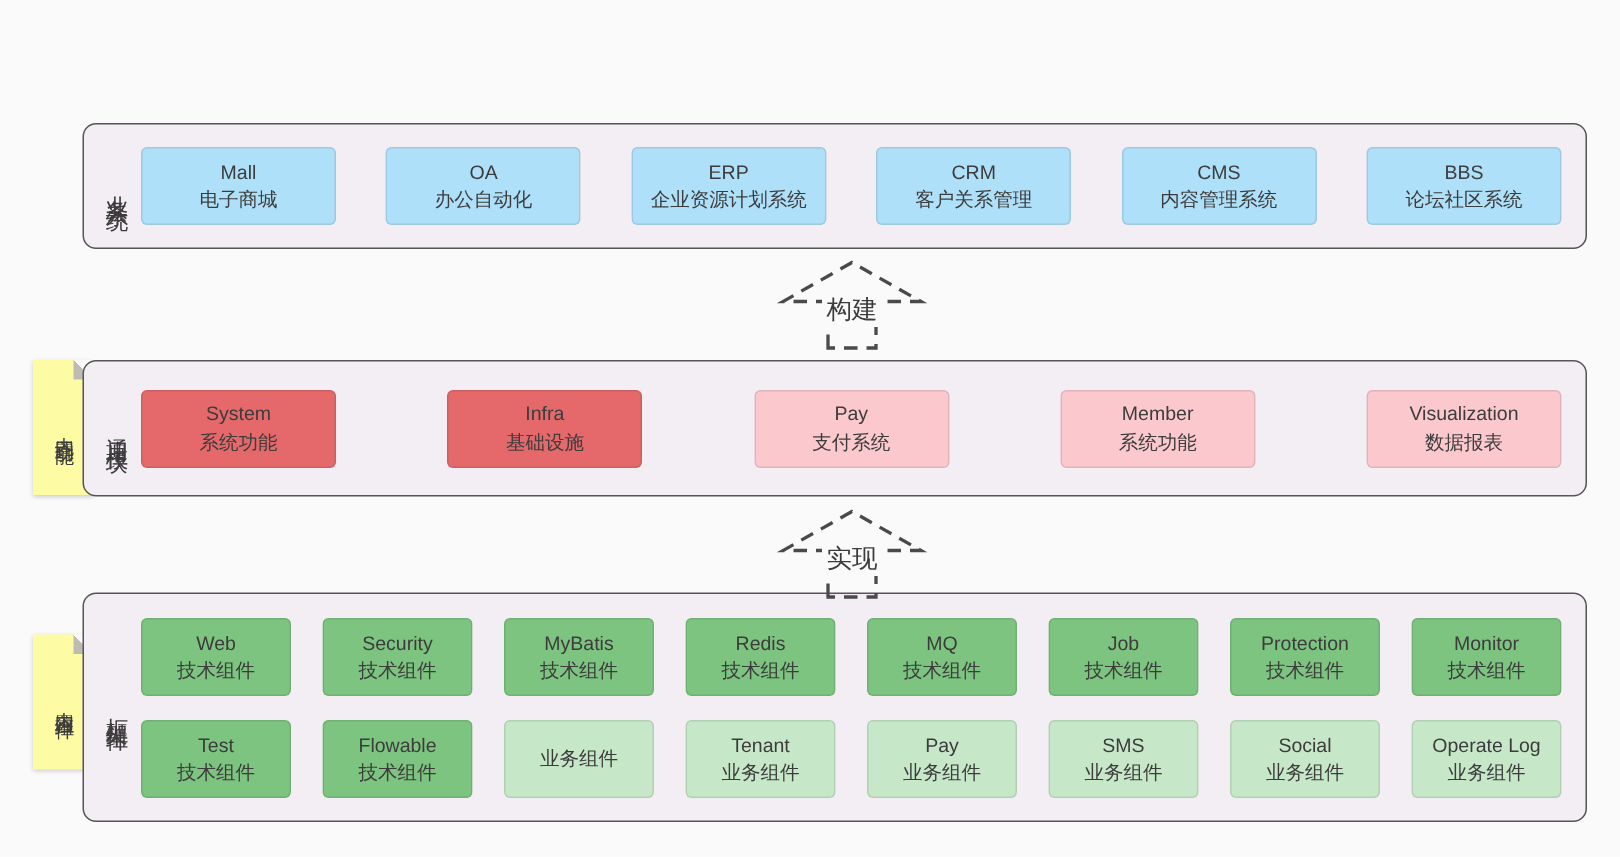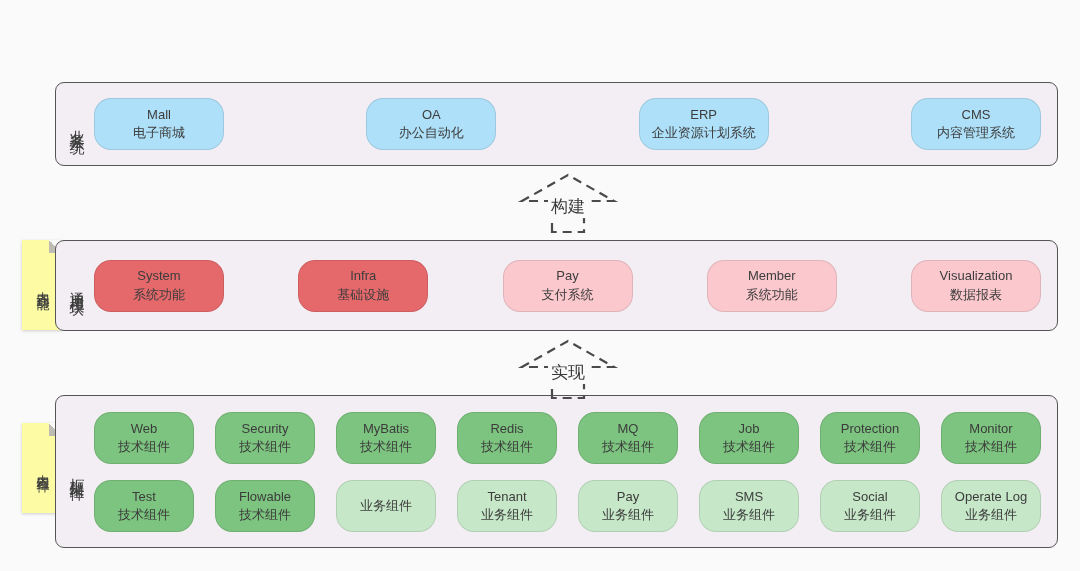--- a/index.html
+++ b/index.html
@@ -26,21 +26,21 @@
   .vlabel{
     writing-mode:vertical-rl;text-orientation:upright;
     font-size:15px;letter-spacing:3px;line-height:1.2;
     flex:none;margin:0 8px 0 2px;color:var(--text,#3C3C3C);
     white-space:nowrap;
   }
   .boxes{flex:1;display:flex;justify-content:space-between;align-items:center;}
   .rows{flex:1;display:flex;flex-direction:column;gap:16px;}
   
   .box{
-    box-sizing:border-box;border-radius:17px;
+    box-sizing:border-box;border-radius:4px;
     display:flex;flex-direction:column;align-items:center;justify-content:center;
     text-align:center;font-size:13px;line-height:1.42;
     min-height:52px;padding:1px 4px;
     border:1px solid rgba(0,0,0,0.10);
   }
   .band1 .box,.band2 .box{width:130px;}
   .band3 .box{width:100px;line-height:1.32;}
   .blue{background:var(--blue,#AEE0F9);}
   .red{background:var(--red,#E5696B);}
   .pink{background:var(--pink,#FAC8CD);}
@@ -88,22 +88,30 @@
       </div>
       <div class="box blue">
         <div>OA</div>
         <div>办公自动化</div>
       </div>
       <div class="box blue">
         <div>ERP</div>
         <div>企业资源计划系统</div>
       </div>
       <div class="box blue">
+        <div>CRM</div>
+        <div>客户关系管理</div>
+      </div>
+      <div class="box blue">
         <div>CMS</div>
         <div>内容管理系统</div>
+      </div>
+      <div class="box blue">
+        <div>BBS</div>
+        <div>论坛社区系统</div>
       </div>
     </div>
   </section>
 
   <div class="arrow arrow1">
     <svg width="120" height="64" viewBox="0 0 120 64">
       <path d="M44 61 L44 30 L14 30 L60 4 L106 30 L76 30 L76 61 Z" fill="none" stroke="#4A4A4A" stroke-width="2.2" stroke-dasharray="9 6"></path>
     </svg>
     <span class="arrow-label">构建</span>
   </div>

